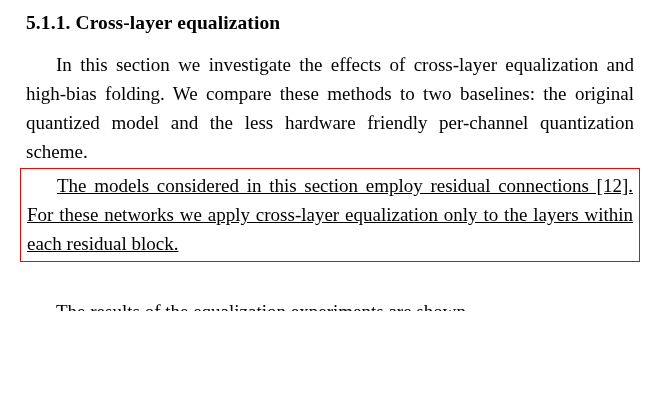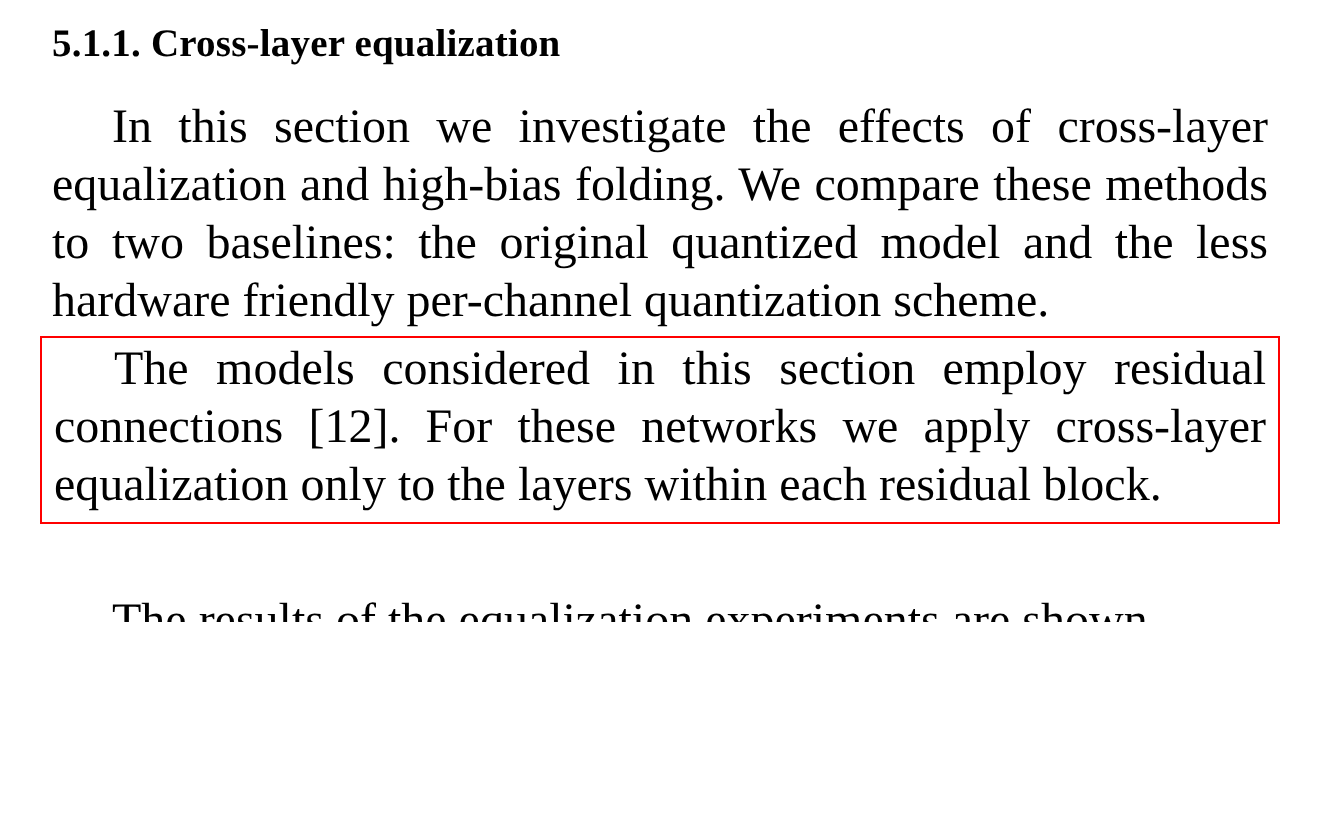--- a/index.html
+++ b/index.html
@@ -24,21 +24,21 @@
   }
   .section-heading {
     font-family: "Liberation Serif", serif;
     font-weight: bold;
     font-size: 19.5px;
     line-height: 26px;
     margin: 0 0 14px 0;
     letter-spacing: 0.1px;
   }
   .body-par {
-    font-size: 24px;
+    font-size: 19px;
     line-height: 29px;
     text-align: justify;
     text-justify: inter-word;
     margin: 0;
     hyphens: manual;
   }
   .indent {
     text-indent: 30px;
   }
   .highlight-block {
@@ -69,21 +69,21 @@
 </style>
 </head>
 <body>
 
 <div class="page">
 
   <h2 class="section-heading">5.1.1. Cross-layer equalization</h2>
 
   <p class="body-par indent">In this section we investigate the effects of cross-layer equalization and high-bias folding. We compare these methods to two baselines: the original quantized model and the less hardware friendly per-channel quantization scheme.</p>
 
-  <div class="highlight-block" style="border-color: rgb(255, 0, 0);">
+  <div class="highlight-block" style="border-color: rgb(255, 0, 0); text-decoration: underline;">
     <p class="body-par indent">The models considered in this section employ residual connections [12]. For these networks we apply cross-layer equalization only to the layers within each residual block.</p>
   </div>
 
 
   <div class="last-line-clip">
     <p class="body-par">The results of the equalization experiments are shown</p>
   </div>
 
 </div>
 

